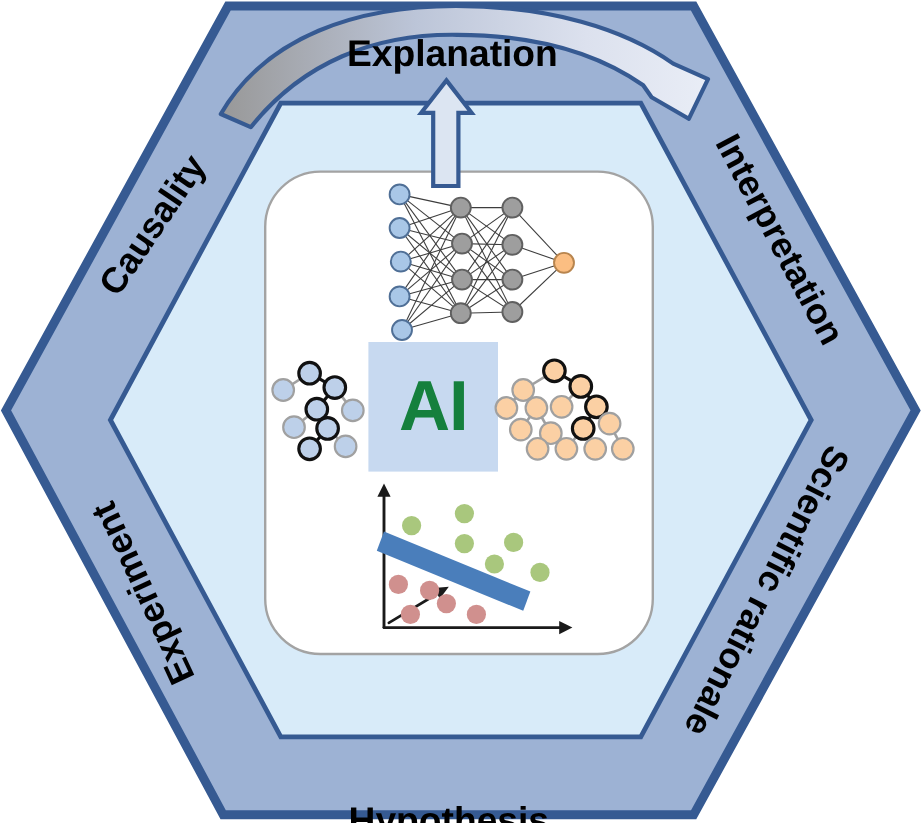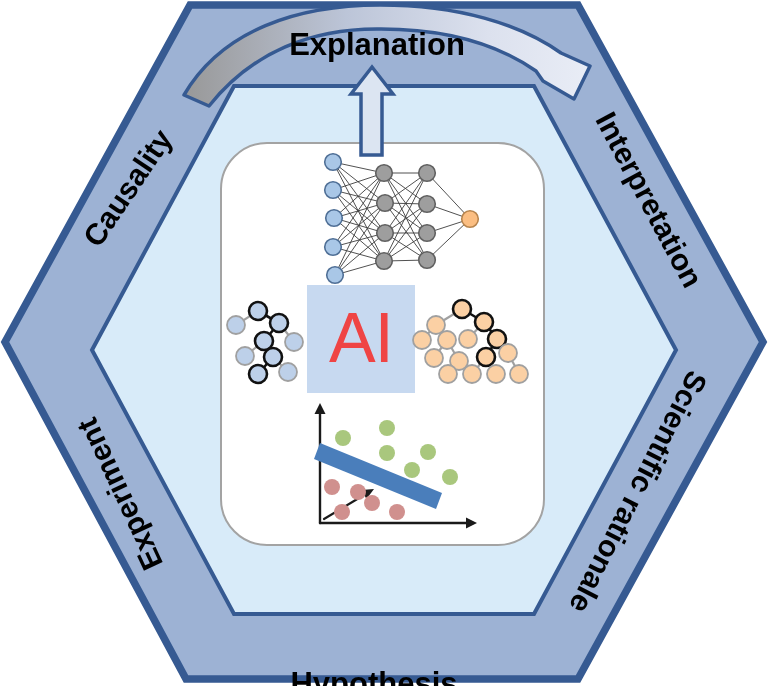--- a/index.html
+++ b/index.html
@@ -2,21 +2,21 @@
 <html><head>
 <meta charset="utf-8">
 <style>
   html,body{margin:0;padding:0;background:#ffffff;}
   .canvas{position:relative;width:768px;height:686px;background:#ffffff;overflow:hidden;
           font-family:"Liberation Sans",sans-serif;}
   .canvas svg{position:absolute;left:0;top:0;}
   .lbl{position:absolute;font-weight:bold;font-size:30px;color:#000;white-space:nowrap;
        transform-origin:center;}
   .lbl-h{font-size:31px;}
-  .ai-text{position:absolute;font-weight:normal;font-size:70px;color:#ef4444;
+  .ai-text{position:absolute;font-weight:bold;font-size:59px;color:#15803d;
            letter-spacing:-1px;transform:translate(-50%,-53%);}
 </style>
 </head>
 <body>
 
 <div class="canvas">
 
   <svg width="768" height="686" viewBox="0 0 768 686">
     <defs>
       <linearGradient id="cycgrad" gradientUnits="userSpaceOnUse" x1="184" y1="60" x2="590" y2="60">

